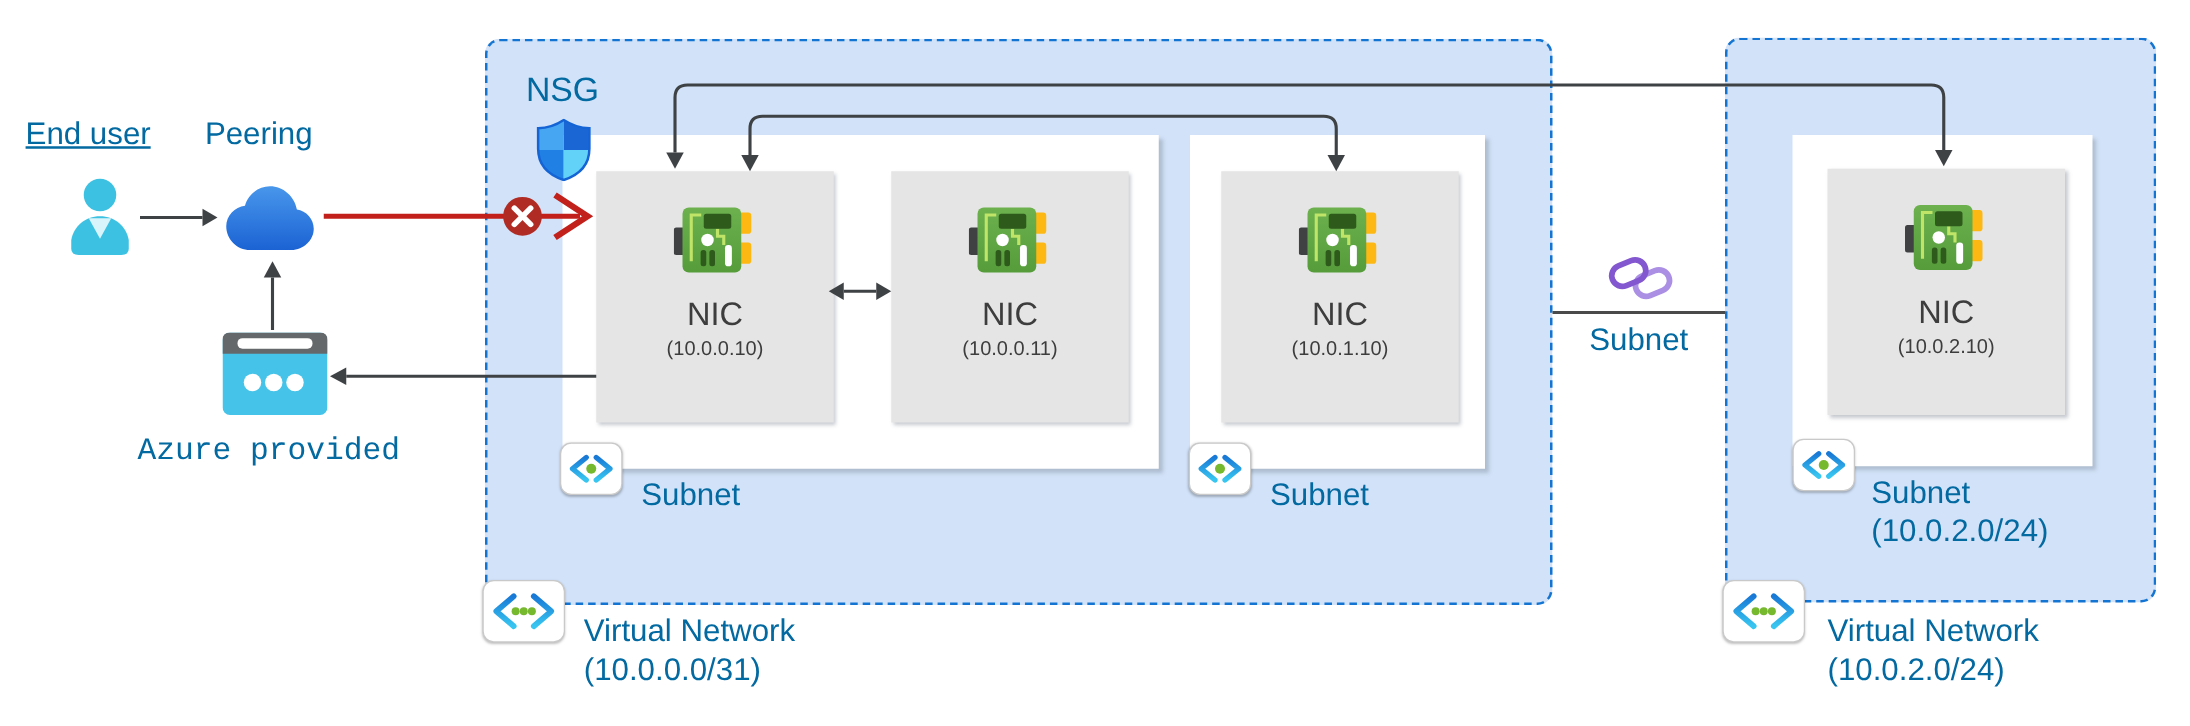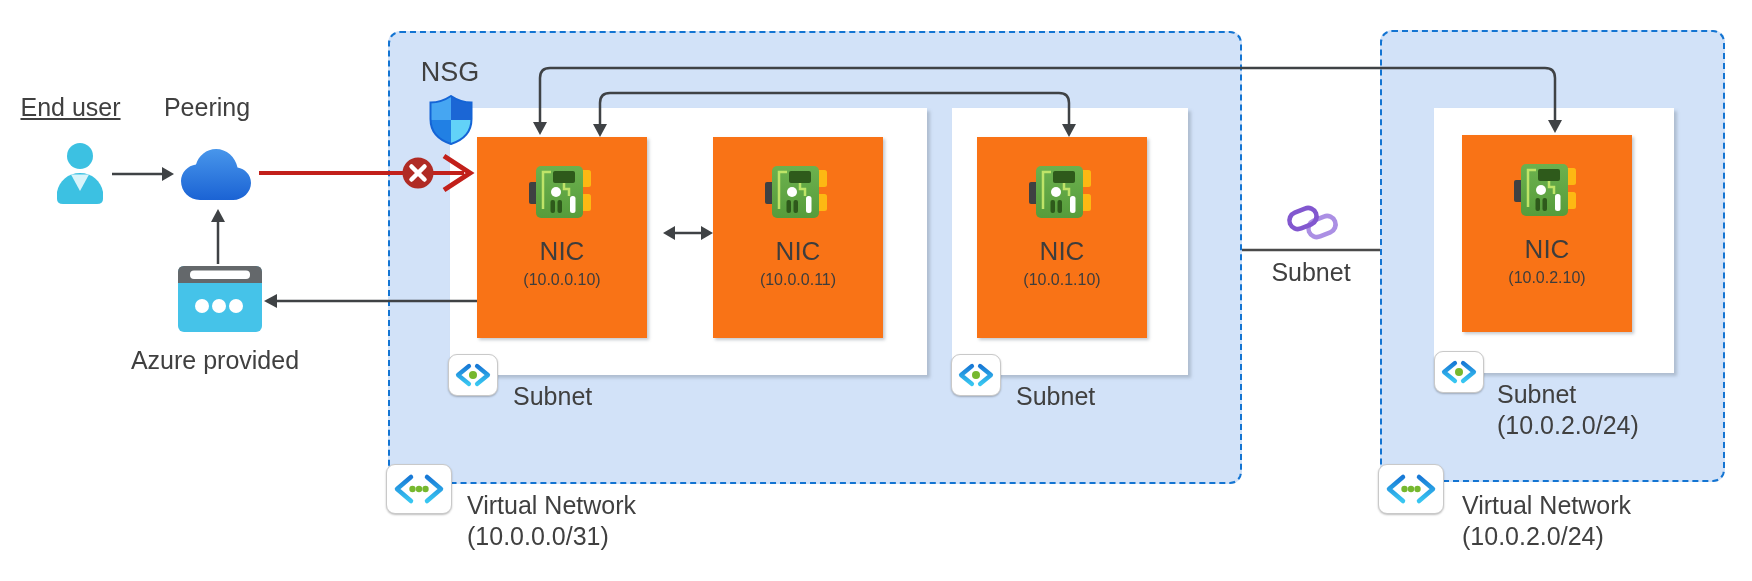--- a/index.html
+++ b/index.html
@@ -1,29 +1,29 @@
 <!DOCTYPE html>
 <html><head>
 <meta charset="utf-8">
 <style>
   html,body{margin:0;padding:0;background:#ffffff;}
   .canvas{
     position:relative;width:1752px;height:581px;background:#ffffff;overflow:hidden;
     font-family:"Liberation Sans", sans-serif;color:#3d3d3d;
   }
-  .lbl{position:absolute;font-size:25px;line-height:31px;color:#404040;white-space:nowrap;}
+  .lbl{position:absolute;font-size:25px;line-height:31px;color:#0369a1;white-space:nowrap;}
   .lbl.center{text-align:center;}
   .vnet-box{
     position:absolute;background:#d2e2f8;border:2.5px dashed #1374d2;border-radius:12px;box-sizing:border-box;
   }
   .subnet-box{
     position:absolute;background:#ffffff;box-shadow:3px 3px 3px rgba(110,120,135,.35);
   }
   .nic-box{
-    position:absolute;width:170px;background:#f97316;box-shadow:2px 2px 3px rgba(110,120,135,.40);
+    position:absolute;width:190px;background:#e5e5e5;box-shadow:2px 2px 3px rgba(110,120,135,.40);
     display:flex;flex-direction:column;align-items:center;box-sizing:border-box;
   }
   .nic-box .nic-icon{margin-top:26px;}
   .nic-name{margin-top:16px;font-size:26px;line-height:28px;}
   .nic-ip{font-size:16px;line-height:30px;}
   .icon-card{
     position:absolute;background:#ffffff;border:1px solid #c9c9c9;border-radius:9px;
     box-shadow:0 1px 2px rgba(0,0,0,.25);display:flex;align-items:center;justify-content:center;
   }
   .overlay{position:absolute;left:0;top:0;pointer-events:none;}
@@ -204,21 +204,21 @@
     </svg>
   </div>
 
   <svg class="overlay" style="left:1284px;top:203px;" width="58" height="42" viewBox="0 0 58 42">
     <rect x="24" y="15" width="28" height="17" rx="8.5" transform="rotate(-22 38 23.5)" stroke="#ab8fe4" stroke-width="4.6" fill="none"></rect>
     <rect x="5" y="7" width="28" height="17" rx="8.5" transform="rotate(-22 19 15.5)" stroke="#8257cf" stroke-width="4.6" fill="none"></rect>
   </svg>
 
   <div class="lbl center" style="left:8px;top:92px;width:125px;text-decoration:underline;">End user</div>
   <div class="lbl center" style="left:148px;top:92px;width:118px;">Peering</div>
-  <div class="lbl center" style="left:100px;top:345px;width:230px;">
+  <div class="lbl center" style="left:100px;top:345px;width:230px;font-family:Liberation Mono, monospace;">
     <span style="display:block">Azure provided</span>
   </div>
   <div class="lbl center" style="left:405px;top:57px;width:90px;font-size:27px;">NSG</div>
 
   <div class="lbl" style="left:513px;top:381px;">
     <span style="display:block">Subnet</span>
   </div>
   <div class="lbl" style="left:1016px;top:381px;">
     <span style="display:block">Subnet</span>
   </div>

